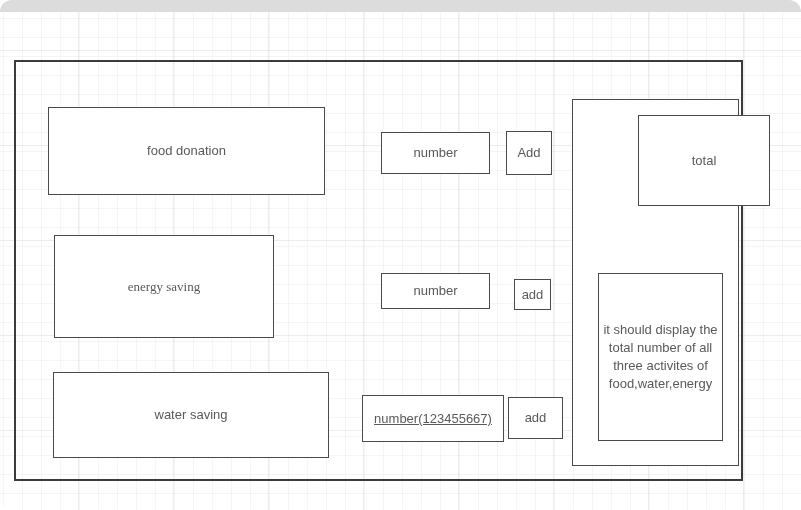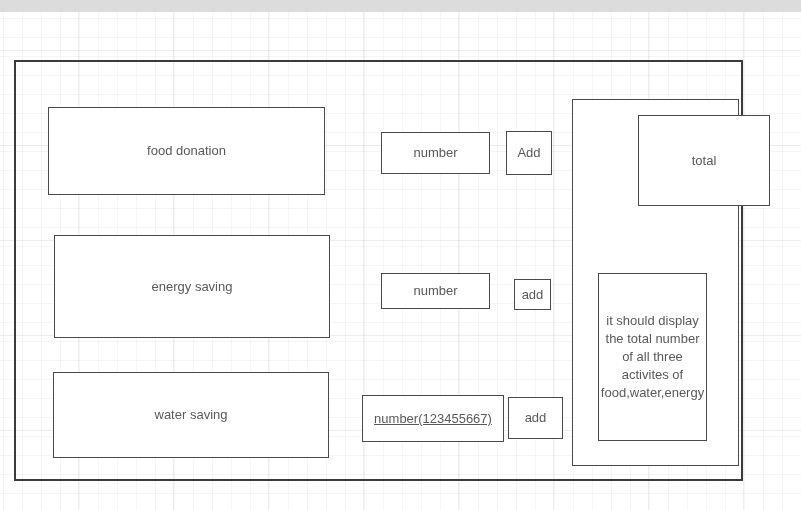--- a/index.html
+++ b/index.html
@@ -9,20 +9,21 @@
     position: relative;
     width: 801px;
     height: 510px;
     overflow: hidden;
     background:
       linear-gradient(to right, rgba(120,120,135,0.13) 1px, transparent 1px) 78px 0 / 95px 95px,
       linear-gradient(to bottom, rgba(120,120,135,0.13) 1px, transparent 1px) 0 50px / 95px 95px,
       linear-gradient(to right, rgba(120,120,135,0.07) 1px, transparent 1px) 3px 0 / 19px 19px,
       linear-gradient(to bottom, rgba(120,120,135,0.07) 1px, transparent 1px) 0 18px / 19px 19px,
       #ffffff;
+    border-radius: 12px;
   }
 
   .topbar {
     position: absolute;
     left: 0; top: 0;
     width: 801px; height: 12px;
     background: #dcdcdc;
   }
 
   .outer-frame {
@@ -42,21 +43,21 @@
     justify-content: center;
     color: #595959;
     font-size: 13px;
     line-height: 16px;
     text-align: center;
     box-sizing: border-box;
   }
 
   
   .box-food   { left: 32px;  top: 45px;  width: 277px; height: 88px; }
-  .box-energy { left: 38px;  top: 173px; width: 276px; height: 103px; }
+  .box-energy { left: 38px;  top: 173px; width: 220px; height: 103px; font-family: Liberation Serif, serif; }
   .box-water  { left: 37px;  top: 310px; width: 276px; height: 86px; }
 
   
   .input-1 { left: 365px; top: 70px;  width: 109px; height: 42px; }
   .btn-1   { left: 490px; top: 69px;  width: 46px;  height: 44px; }
   .input-2 { left: 365px; top: 211px; width: 109px; height: 36px; }
   .btn-2   { left: 498px; top: 217px; width: 37px;  height: 31px; }
   .input-3 { left: 346px; top: 333px; width: 142px; height: 47px; text-decoration: underline; }
   .btn-3   { left: 492px; top: 335px; width: 55px;  height: 42px; }
 
@@ -64,21 +65,21 @@
   .total-panel {
     position: absolute;
     left: 556px; top: 37px;
     width: 167px; height: 367px;
     border: 1px solid #4a4a4a;
     background: #ffffff;
     box-sizing: border-box;
   }
   .box-total { left: 26px; top: 15px;  width: 132px; height: 91px; margin-left: 39px; }
   .box-note  {
-    left: 25px; top: 173px; width: 109px; height: 168px;
+    left: 25px; top: 173px; width: 125px; height: 168px;
     line-height: 18px;
     padding: 2px;
   }
 
   .label { color: #595959; }
 </style>
 </head>
 <body>
 
 <div class="stage">

